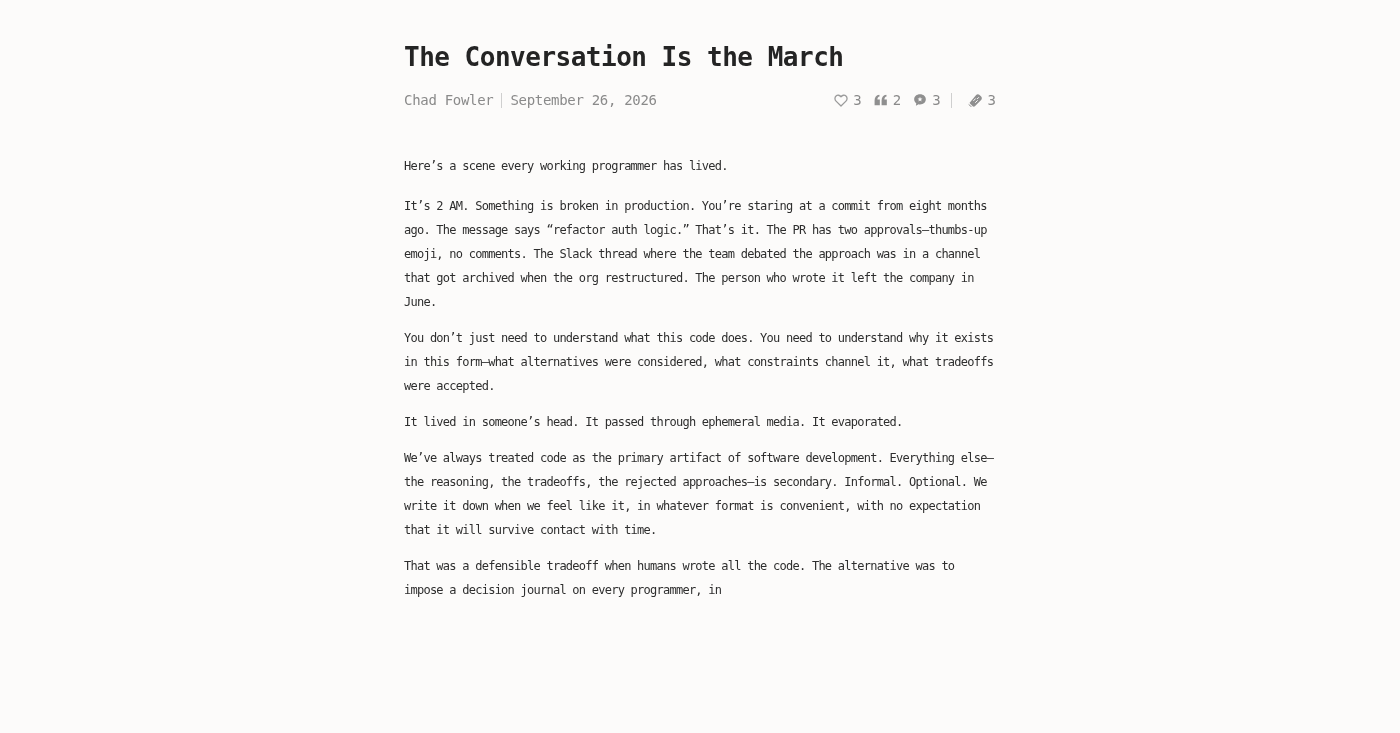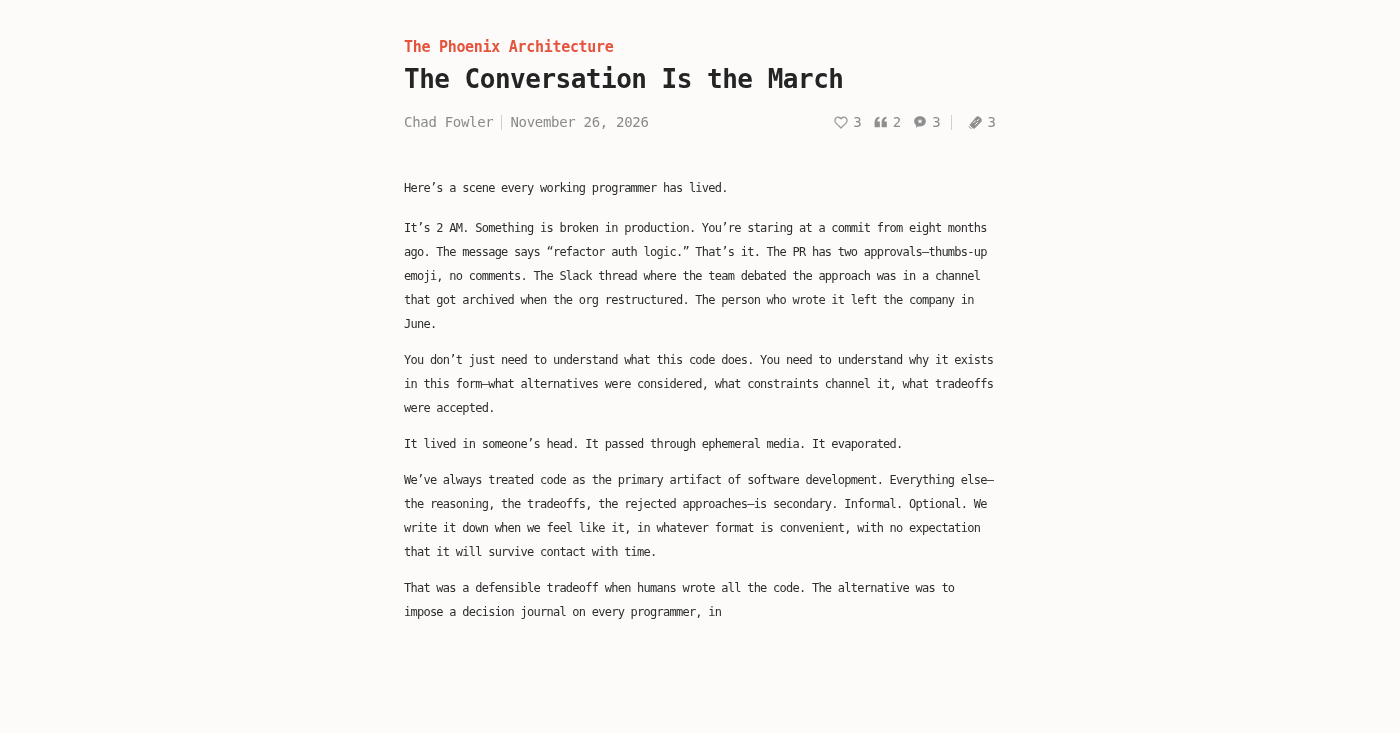--- a/index.html
+++ b/index.html
@@ -88,28 +88,27 @@
       letter-spacing: -0.75px;
       color: #2e2e2e;
       margin: 0 0 12px 0;
     }
     .body-text p.gap16 { margin-bottom: 16px; }
   </style>
 </head>
 <body>
 
 <article class="article">
-  <a class="series-link">The Phoenix Architecture</a>
   <h1 class="title">The Conversation Is the March</h1>
 
   <div class="meta-row">
     <div class="byline">
       <a class="author">Chad Fowler</a>
       <span class="vsep"></span>
-      <span>November 26, 2026</span>
+      <span>September 26, 2026</span>
     </div>
 
     <div class="stats">
       <div class="stat">
         <span>
           <svg width="14" height="13" viewBox="0 0 24 22" fill="none" stroke="#9a9a9a" stroke-width="2.2" stroke-linejoin="round">
             <path d="M12 20.5 L3.5 12 C1 9.5 1 5.5 3.5 3.3 C6 1.1 9.6 1.6 12 4.6 C14.4 1.6 18 1.1 20.5 3.3 C23 5.5 23 9.5 20.5 12 Z"></path>
           </svg>
         </span>
         <span>3</span>

